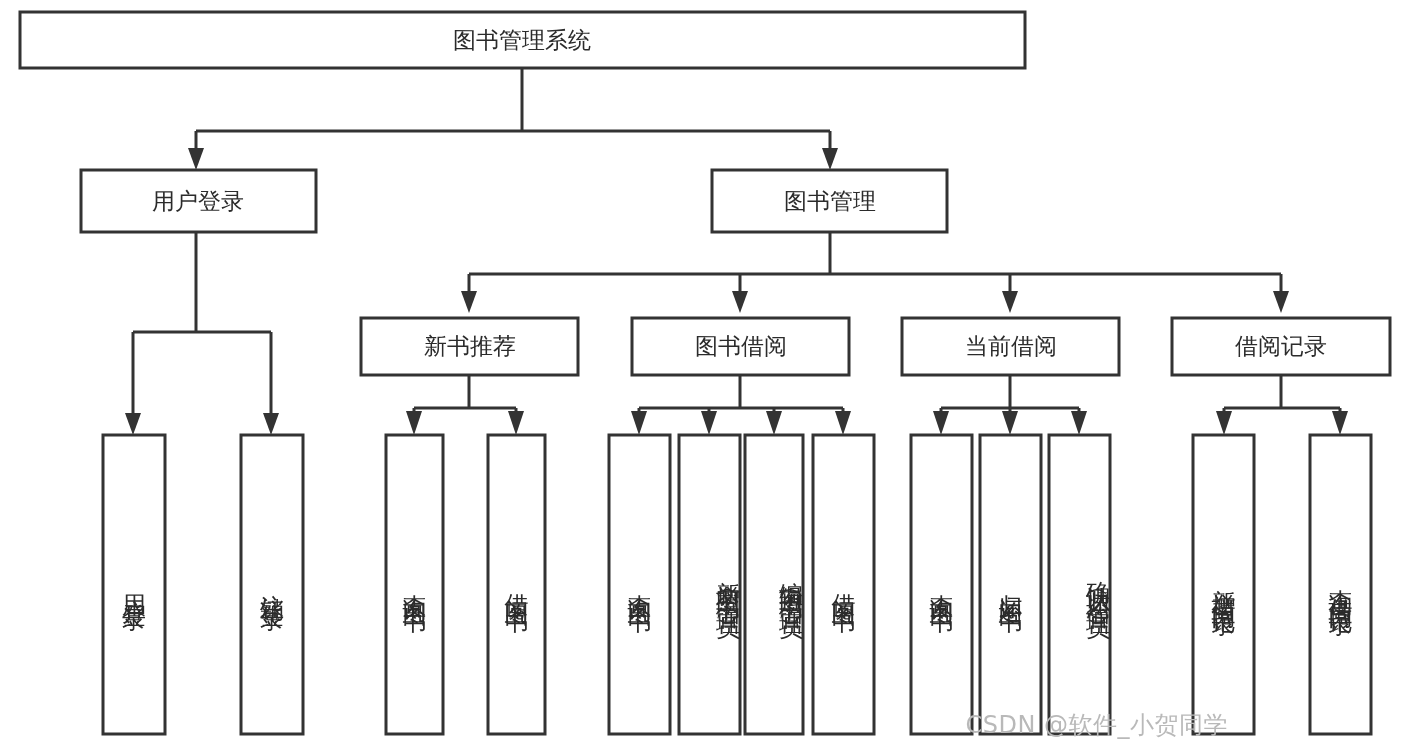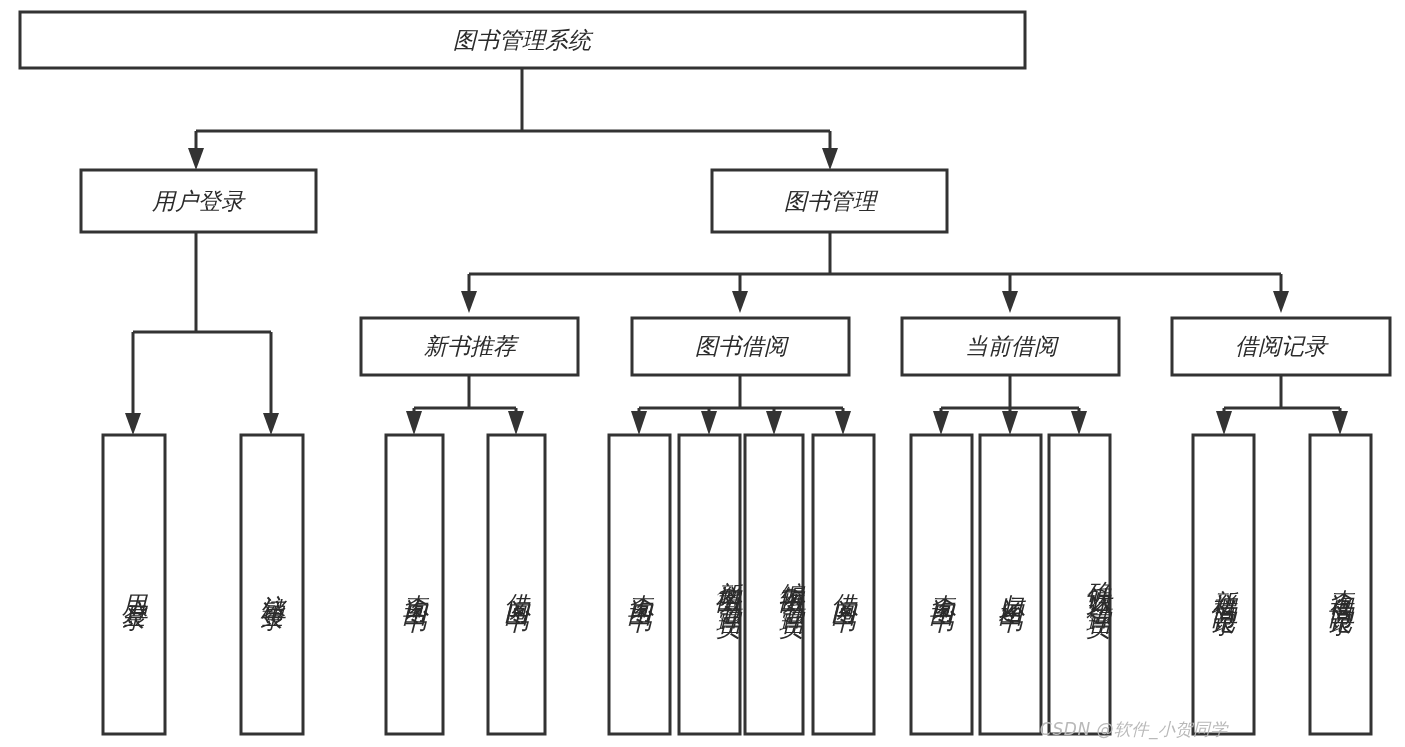--- a/index.html
+++ b/index.html
@@ -11,21 +11,20 @@
     width: 1405px;
     height: 747px;
     font-family: "DejaVu Sans", "Liberation Sans", sans-serif;
     overflow: hidden;
     position: relative;
   }
   #diagram-root {
     position: relative;
     width: 1236px;
     height: 747px;
-    font-style: italic;
   }
   svg.flow {
     position: absolute;
     left: 0;
     top: 0;
     width: 1405px;
     height: 747px;
   }
   .node-box {
     fill: #ffffff;
@@ -60,21 +59,21 @@
     letter-spacing: 5px;
     white-space: nowrap;
     text-align: center;
     pointer-events: none;
   }
   .watermark {
     position: absolute;
     right: 8px;
     bottom: 6px;
     font-family: "DejaVu Sans", "Liberation Sans", sans-serif;
-    font-size: 17px;
+    font-size: 24px;
     color: #b9b9b9;
     white-space: nowrap;
     letter-spacing: 0.5px;
   }
 </style>
 </head>
 <body>
 
 <div id="diagram-root">
 

